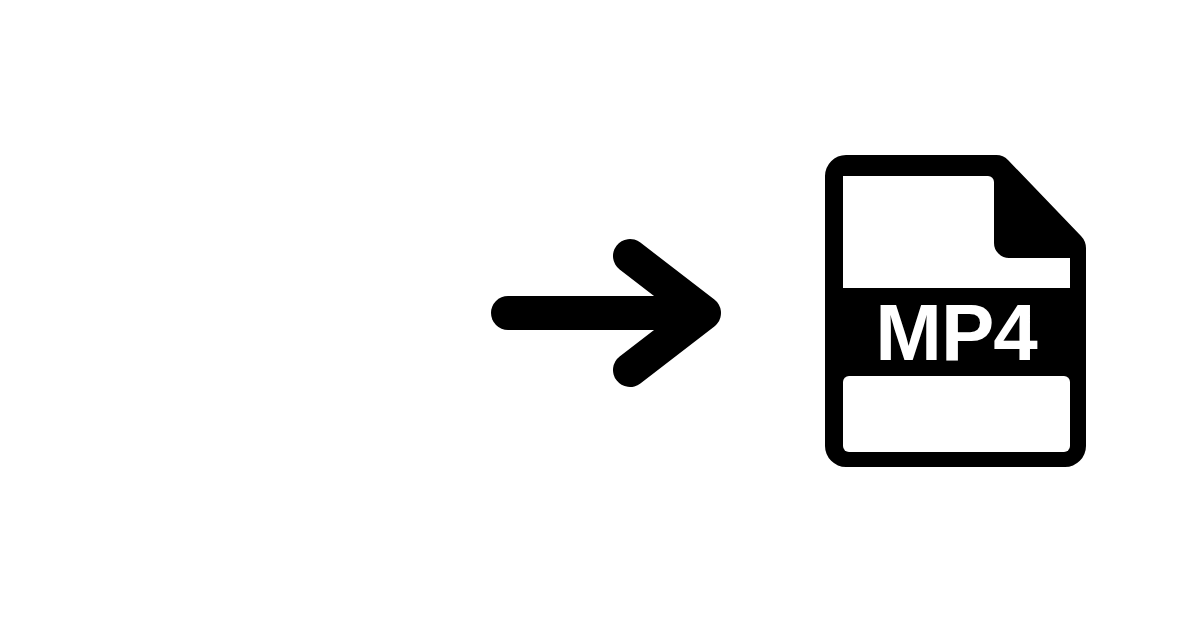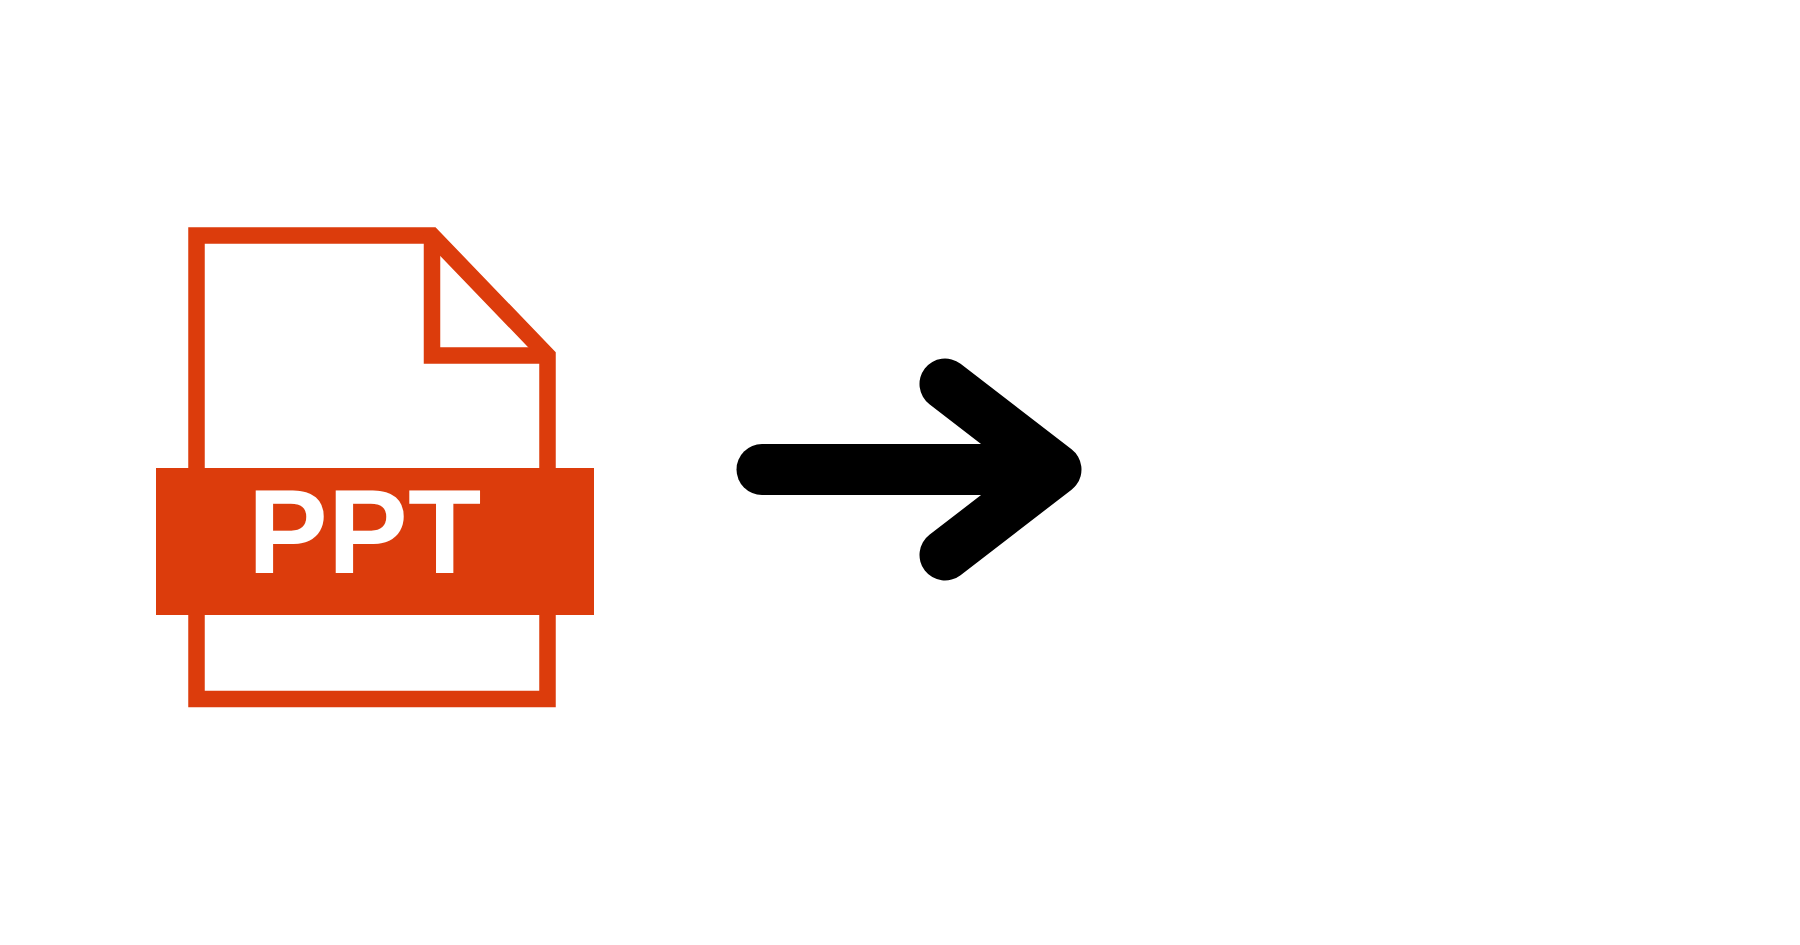--- a/index.html
+++ b/index.html
@@ -48,41 +48,54 @@
   .label-text {
     font-family: "Liberation Sans", sans-serif;
     font-weight: bold;
   }
 </style>
 </head>
 <body>
 
 <div class="stage">
 
-  <div class="node" id="source-file-icon">
-    <svg width="312" height="330" viewBox="0 0 312 330" xmlns="http://www.w3.org/2000/svg">
-
-      <path d="M35 9
-               L192 9
-               L269 89
-               L269 318
-               L35 318
-               Z" fill="#FFFFFF" stroke="#DC3C0C" stroke-width="11" stroke-linejoin="miter"></path>
-
-      <path d="M192 9 L192 89 L269 89" fill="none" stroke="#DC3C0C" stroke-width="11" stroke-linejoin="miter" stroke-linecap="butt"></path>
-
-      <rect x="8" y="164" width="292" height="98" fill="#DC3C0C"></rect>
-
-      <text class="label-text" x="147" y="234" text-anchor="middle" font-size="80" letter-spacing="0" fill="#FFFFFF">PPT</text>
-    </svg>
-  </div>
 
   <div class="node" id="conversion-arrow">
     <svg width="236" height="164" viewBox="0 0 236 164" xmlns="http://www.w3.org/2000/svg">
 
       <line x1="26" y1="81" x2="205" y2="81" stroke="#000000" stroke-width="34" stroke-linecap="round"></line>
 
       <polyline points="148,24 222,81 148,138" fill="none" stroke="#000000" stroke-width="34" stroke-linecap="round" stroke-linejoin="round"></polyline>
     </svg>
   </div>
 
+  <div class="node" id="target-file-icon">
+    <svg width="280" height="330" viewBox="0 0 280 330" xmlns="http://www.w3.org/2000/svg">
+
+      <path d="M9 30
+               A21 21 0 0 1 30 9
+               L180 9
+               A16 16 0 0 1 192 14
+               L265 90
+               A18 18 0 0 1 270 103
+               L270 300
+               A21 21 0 0 1 249 321
+               L30 321
+               A21 21 0 0 1 9 300
+               Z" fill="#000000"></path>
+
+      <path d="M27 30
+               L172 30
+               A6 6 0 0 1 178 36
+               L178 97
+               A15 15 0 0 0 193 112
+               L254 112
+               L254 142
+               L27 142
+               Z" fill="#FFFFFF"></path>
+
+      <rect x="27" y="230" width="227" height="76" rx="6" ry="6" fill="#FFFFFF"></rect>
+
+      <text class="label-text" x="140" y="214" text-anchor="middle" font-size="80" letter-spacing="-1" fill="#FFFFFF">MP4</text>
+    </svg>
+  </div>
 
 </div>
 
 </body></html>

